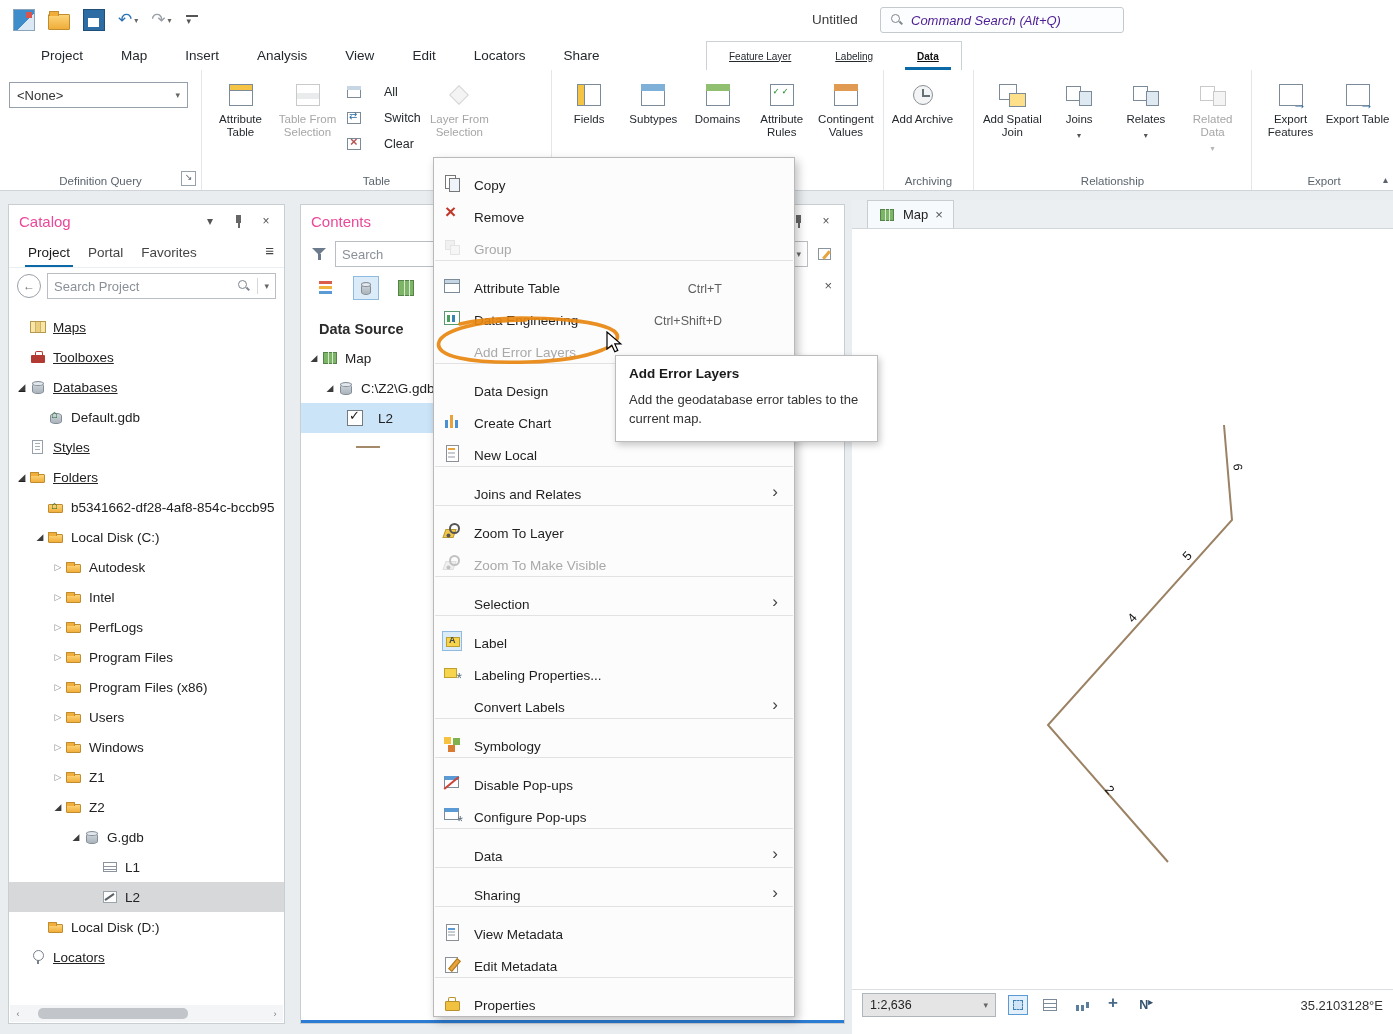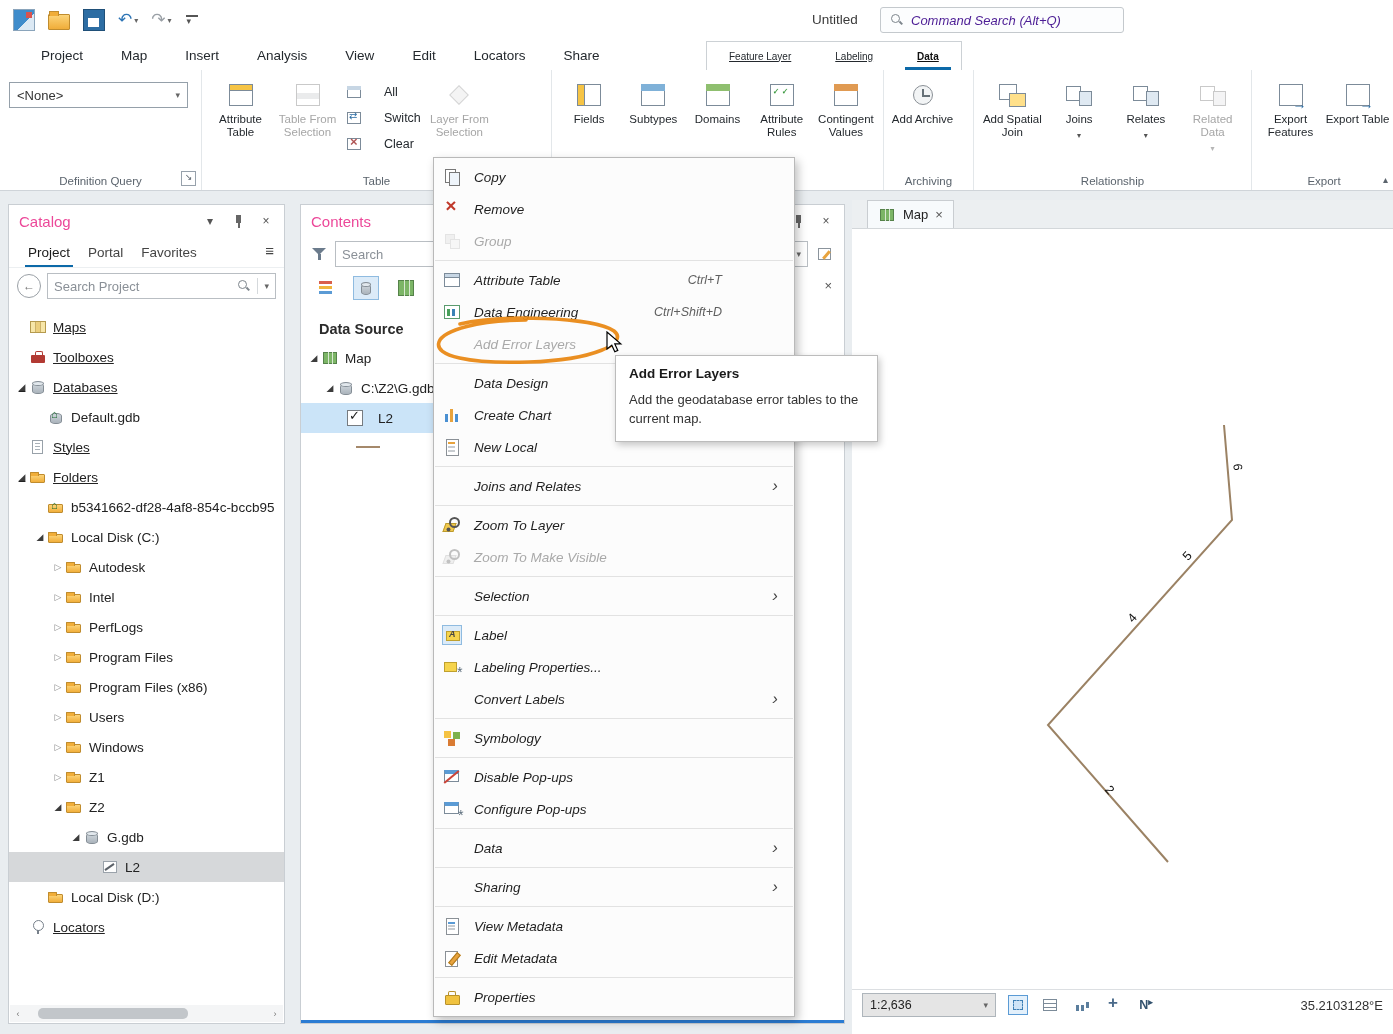--- a/index.html
+++ b/index.html
@@ -173,21 +173,21 @@
   .crow{display:flex;align-items:center;height:30px;font-size:13.5px;color:#222;}
   .crow.sel{background:#cbe4f8;}
   .cbx{width:14px;height:14px;border:1px solid #767b80;background:#fff;position:relative;margin-right:9px;flex:none;}
   .cbx::after{content:"✓";position:absolute;left:1px;top:-3px;font-size:13px;color:#1a1a1a;}
   .swatch-row{height:28px;display:flex;align-items:center;padding-left:55px;}
   .line-swatch{width:24px;height:2px;background:#a5896b;}
 
   
   #context-menu{position:absolute;left:433px;top:157px;width:362px;background:#fcfcfc;border:1px solid #b9b9b9;
                 box-shadow:3px 4px 9px rgba(0,0,0,.25);padding:3px 0;z-index:50;box-sizing:border-box;}
-  .mi{height:32px;display:flex;align-items:center;padding:0 10px 0 8px;font-size:13.5px;color:#1f1f1f;cursor:default;font-style:italic;}
+  .mi{height:32px;display:flex;align-items:flex-end;padding:0 10px 0 8px;font-size:13.5px;color:#1f1f1f;cursor:default;}
   .mi .ic{width:20px;height:20px;margin-right:12px;position:relative;flex:none;}
   .mi .lbl{flex:none;}
   .mi .sc{margin-left:auto;margin-right:62px;color:#5f5f5f;font-size:12.5px;}
   .mi .arrow{margin-left:auto;padding-right:6px;}
   .mi .arrow::before{content:"›";font-size:17px;color:#444;}
   .mi[data-disabled="true"]{color:#a9a9a9;}
   .mi[data-disabled="true"] .ic{opacity:.35;filter:grayscale(1);}
   .msep{height:1px;background:#e2e2e2;margin:3px 1px;}
   .mi[data-icon="copy"] .ic::before{content:"";position:absolute;left:3px;top:2px;width:9px;height:12px;background:#fff;border:1px solid #777;}
   .mi[data-icon="copy"] .ic::after{content:"";position:absolute;left:7px;top:5px;width:9px;height:12px;background:#eef4fa;border:1px solid #777;}
@@ -589,20 +589,25 @@
         <span class="ti" data-icon="folder"></span>
         <span class="tlabel">Z2</span>
       </div>
 
       <div class="trow" data-lvl="3">
         <span class="exp" data-exp="expanded"></span>
         <span class="ti" data-icon="gdb"></span>
         <span class="tlabel">G.gdb</span>
       </div>
 
+      <div class="trow" data-lvl="4">
+        <span class="exp"></span>
+        <span class="ti" data-icon="table-item"></span>
+        <span class="tlabel">L1</span>
+      </div>
 
       <div class="trow" data-lvl="4" data-sel="true">
         <span class="exp"></span>
         <span class="ti" data-icon="line-layer"></span>
         <span class="tlabel">L2</span>
       </div>
 
       <div class="trow" data-lvl="1">
         <span class="exp"></span>
         <span class="ti" data-icon="folder"></span>

